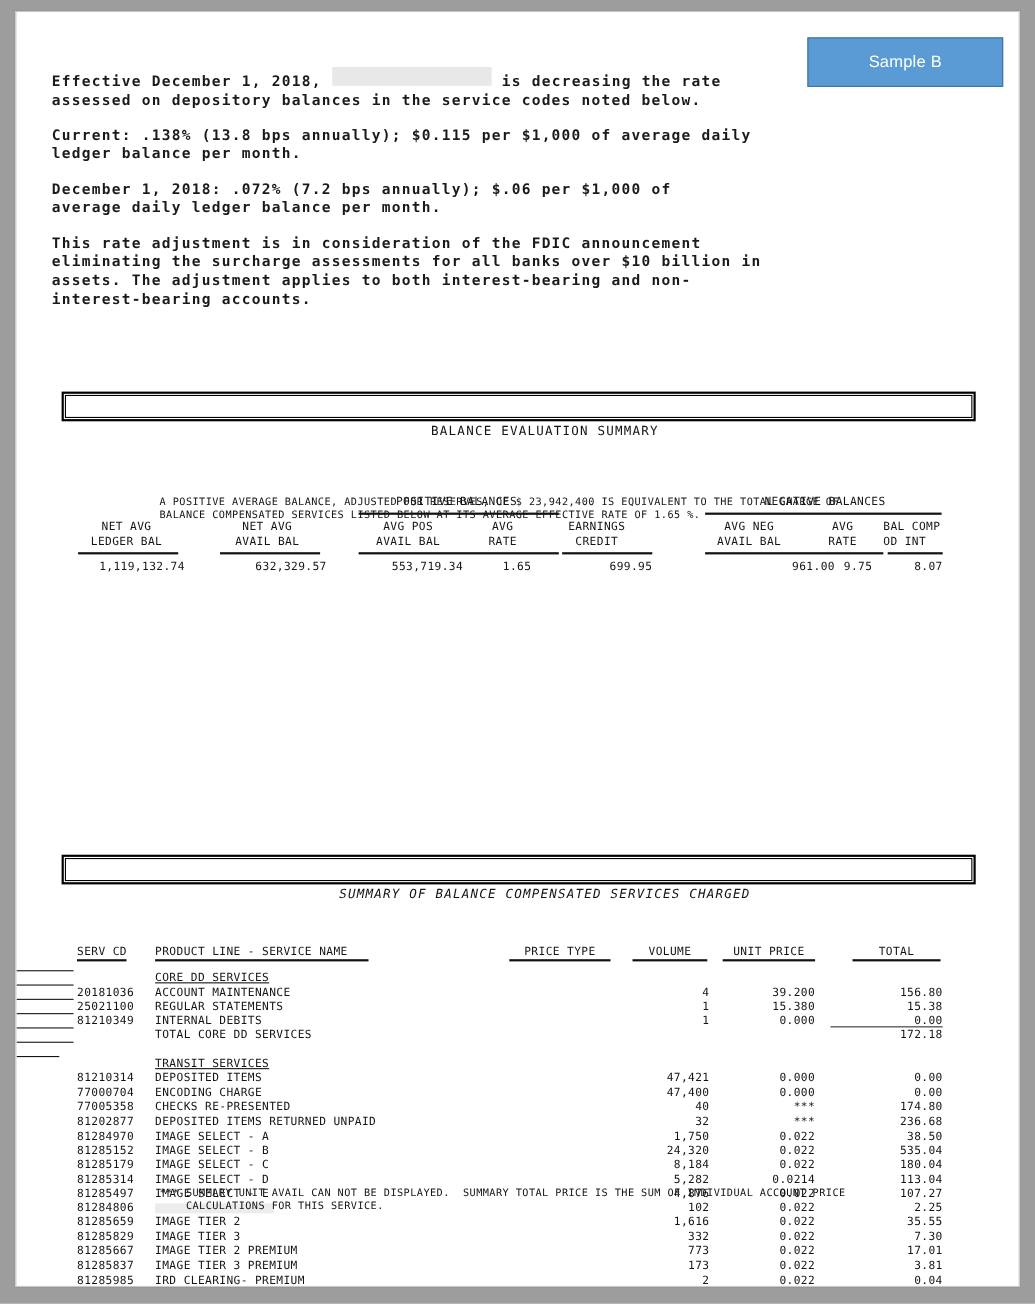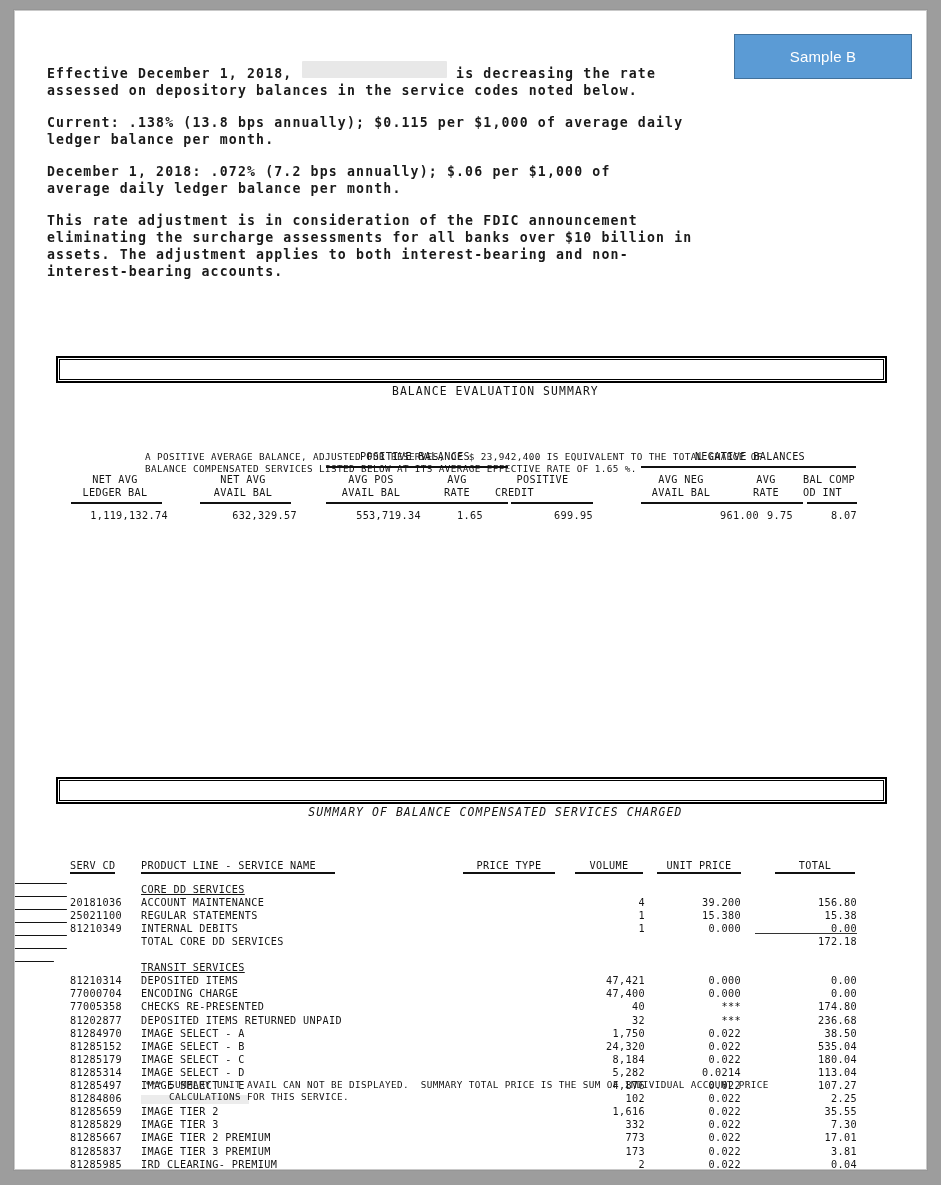--- a/index.html
+++ b/index.html
@@ -162,33 +162,33 @@
       </div>
       <div class="rule" style="left:311px;top:46px;width:182px;"></div>
       <div class="rule" style="left:626px;top:46px;width:215px;"></div>
 
       
       <div class="rowline" style="top:53px;position:absolute;left:0;width:913px;">
         <div class="cell c" style="left:50px;width:100px;">NET AVG</div>
         <div class="cell c" style="left:178px;width:100px;">NET AVG</div>
         <div class="cell c" style="left:311px;width:90px;">AVG POS</div>
         <div class="cell c" style="left:411px;width:62px;">AVG</div>
-        <div class="cell c" style="left:480px;width:95px;">POSITIVE</div>
+        <div class="cell c" style="left:480px;width:95px;">EARNINGS</div>
         <div class="cell c" style="left:616px;width:100px;">AVG NEG</div>
         <div class="cell c" style="left:722px;width:58px;">AVG</div>
         <div class="cell" style="left:788px;width:100px;">BAL COMP</div>
       </div>
 
       
       <div class="rowline" style="top:66px;position:absolute;left:0;width:913px;">
         <div class="cell c" style="left:50px;width:100px;">LEDGER BAL</div>
         <div class="cell c" style="left:178px;width:100px;">AVAIL BAL</div>
         <div class="cell c" style="left:311px;width:90px;">AVAIL BAL</div>
         <div class="cell c" style="left:411px;width:62px;">RATE</div>
-        <div class="cell c" style="left:452px;width:95px;">CREDIT</div>
+        <div class="cell c" style="left:480px;width:95px;">CREDIT</div>
         <div class="cell c" style="left:616px;width:100px;">AVAIL BAL</div>
         <div class="cell c" style="left:722px;width:58px;">RATE</div>
         <div class="cell" style="left:788px;width:100px;">OD INT</div>
       </div>
 
       
       <div class="rule" style="left:56px;top:82px;width:91px;"></div>
       <div class="rule" style="left:185px;top:82px;width:91px;"></div>
       <div class="rule" style="left:311px;top:82px;width:182px;"></div>
       <div class="rule" style="left:496px;top:82px;width:82px;"></div>

